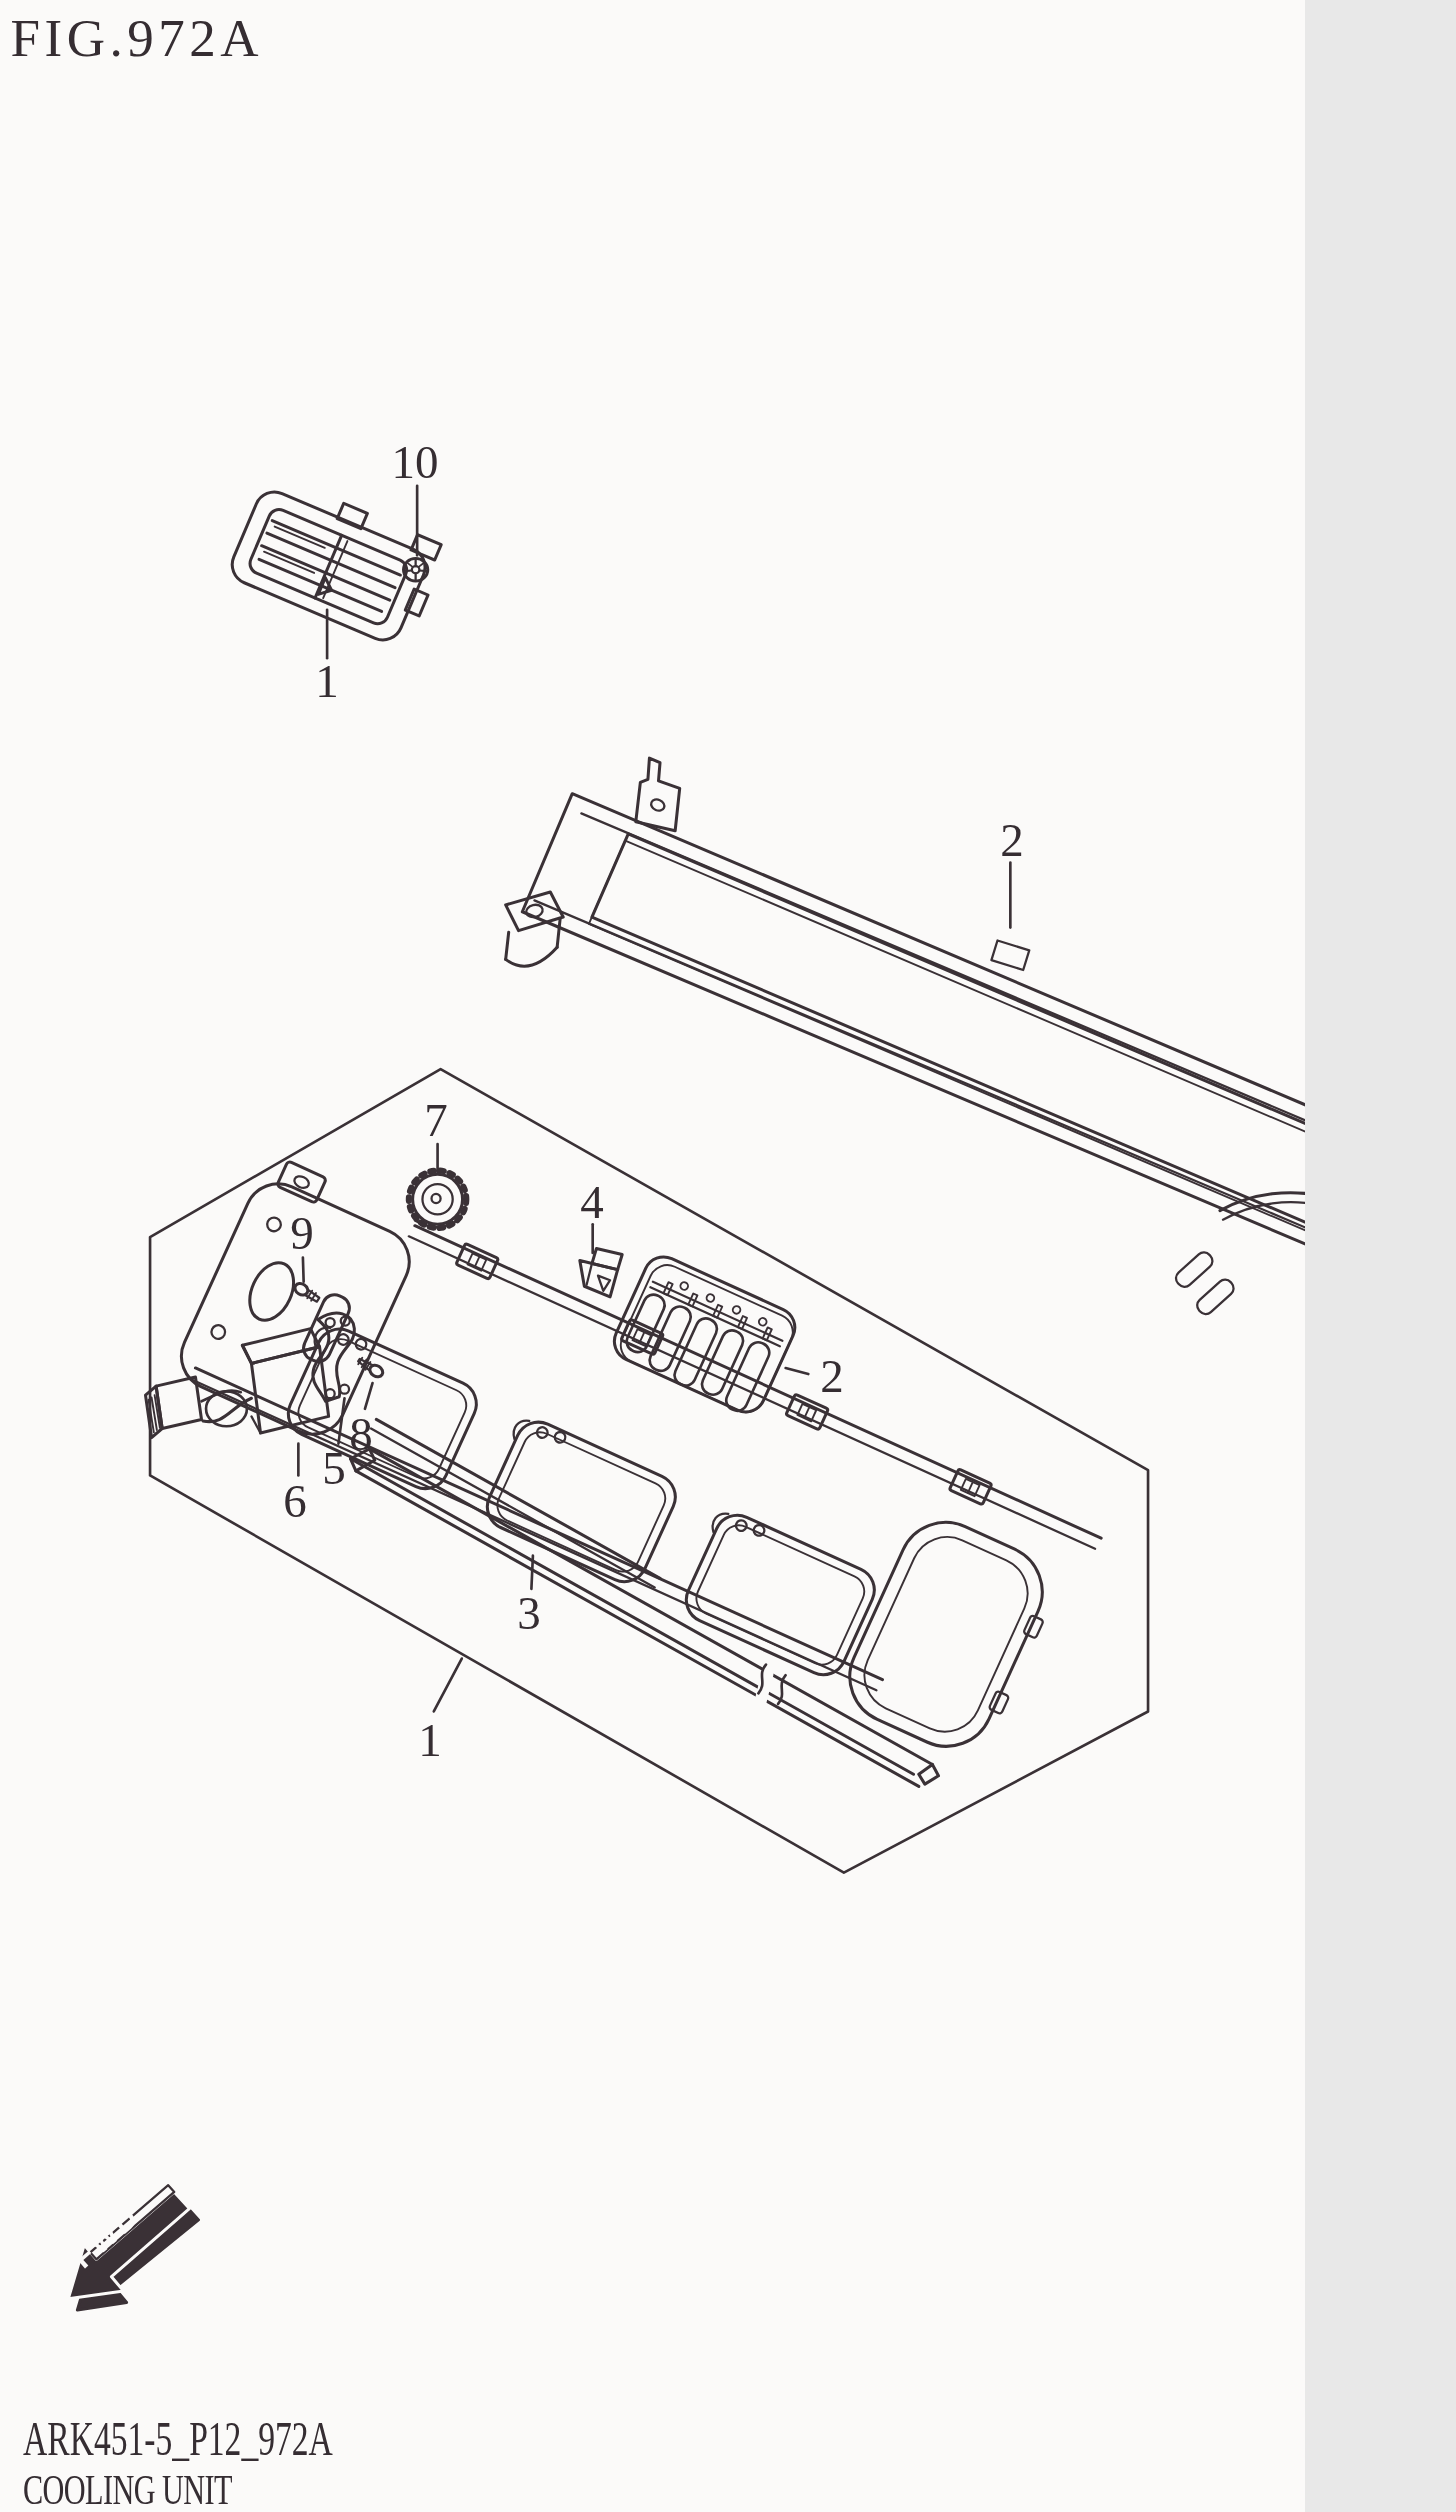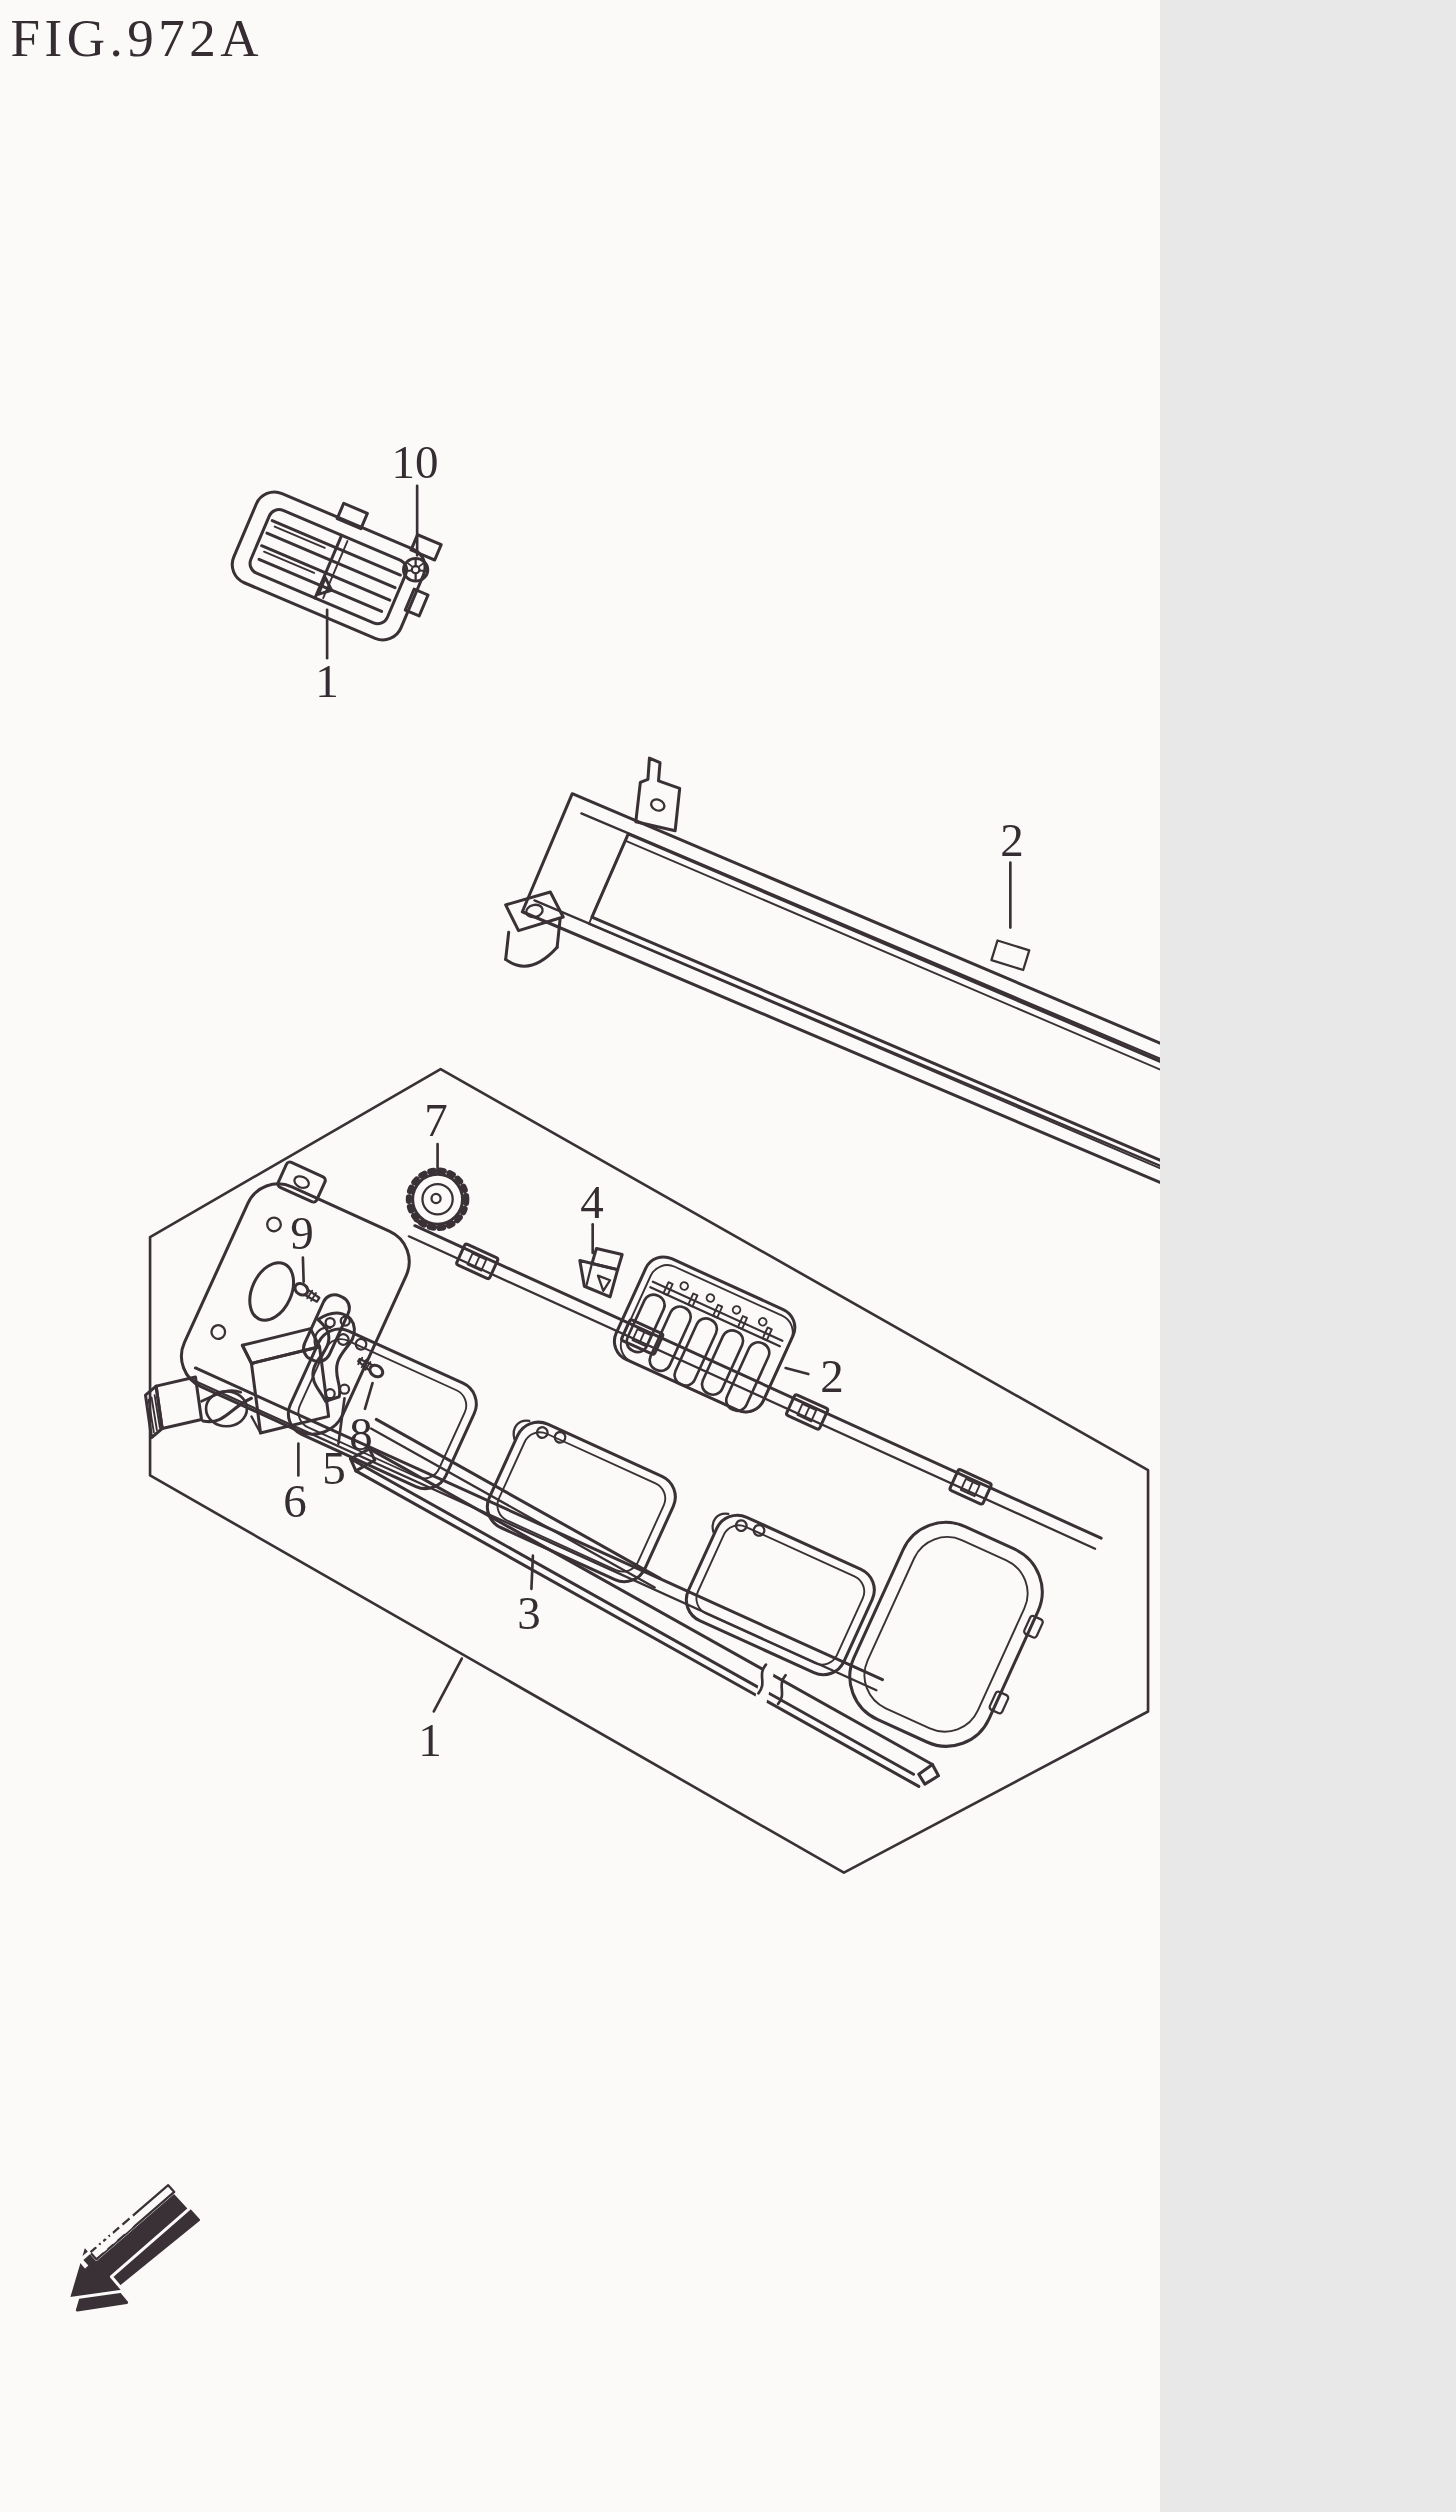--- a/index.html
+++ b/index.html
@@ -1,18 +1,18 @@
 <!DOCTYPE html>
 <html style="font-size:12px"><head>
 <meta charset="utf-8">
 <style>
   html,body{margin:0;padding:0;background:#e8e8e8;}
   .page{
     position:relative;
-    width:1160px;height:2512px;
+    width:1305px;height:2512px;
     background:#fbfaf9;
     overflow:hidden;
     font-family:"Liberation Serif", serif;
     color:#352d32;
   }
   .page svg{position:absolute;left:0;top:0;}
   .fig-title{
     position:absolute;left:10.6px;top:7.6px;
     font-size:53px;letter-spacing:4.5px;
     color:#352d32;white-space:nowrap;
@@ -319,15 +319,19 @@
   <span class="callout" style="left:436px;top:1120px">7</span>
   <span class="callout" style="left:361px;top:1434px">8</span>
   <span class="callout" style="left:302px;top:1233px">9</span>
   <span class="callout" style="left:1012px;top:840px">2</span>
   <span class="callout" style="left:327px;top:681px">1</span>
   <span class="callout" style="left:1434px;top:1377px">13</span>
   <span class="callout" style="left:415px;top:462px">10</span>
 
   <span class="fwd-label">FWD</span>
 
+  <div class="footer">
+    <span class="code">ARK451-5_P12_972A</span><br>
+    <span class="caption">COOLING UNIT</span>
+  </div>
 
 </div>
 
 
 </body></html>

